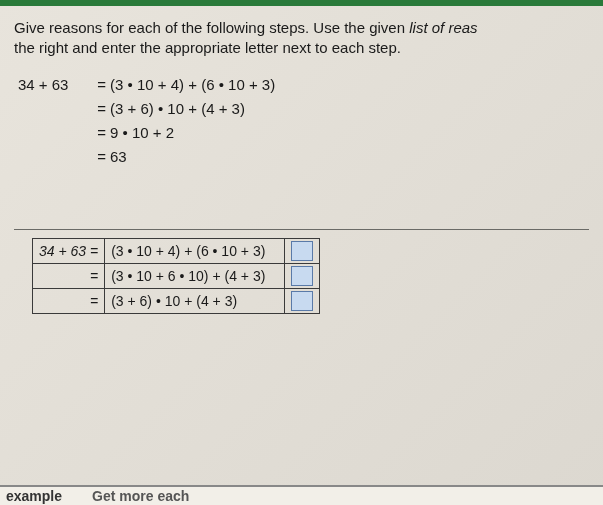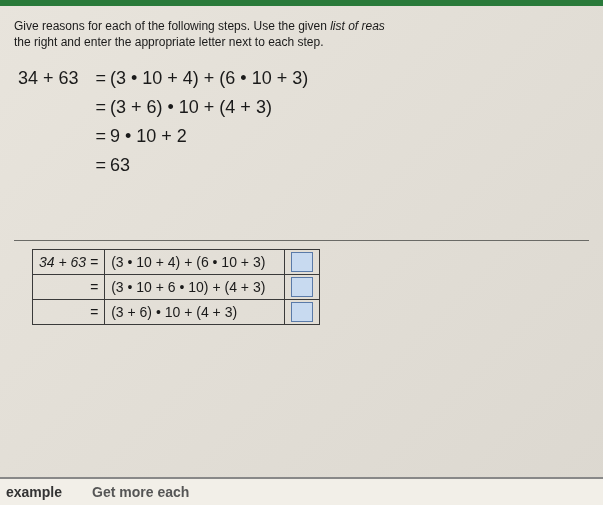--- a/index.html
+++ b/index.html
@@ -13,27 +13,27 @@
       color: #1a1a1a;
     }
     .topbar {
       height: 6px;
       background: #2a7a3a;
     }
     .content {
       padding: 12px 14px 0 14px;
     }
     .instructions {
-      font-size: 12px;
+      font-size: 15px;
       line-height: 1.35;
       margin-bottom: 14px;
     }
     .instructions .italic { font-style: italic; }
     .worked {
-      font-size: 18px;
+      font-size: 15px;
       line-height: 1.6;
       margin-left: 4px;
     }
     .worked .row { white-space: nowrap; }
     .worked .lhs { display: inline-block; width: 74px; text-align: left; }
     .worked .eq { display: inline-block; width: 14px; text-align: right; }
     .worked .rhs { display: inline-block; padding-left: 4px; }
     .divider {
       margin: 60px 0 4px 0;
       border: none;
@@ -61,21 +61,21 @@
       background: #c8daf0;
       font-size: 13px;
       text-align: center;
       padding: 0;
     }
     .footer {
       position: absolute;
       left: 0;
       bottom: 0;
       width: 100%;
-      height: 28px;
+      height: 20px;
       border-top: 2px solid #888;
       background: #f2efe8;
       display: flex;
       align-items: center;
       gap: 30px;
       padding-left: 6px;
       font-size: 14px;
       color: #555;
       font-weight: bold;
     }

